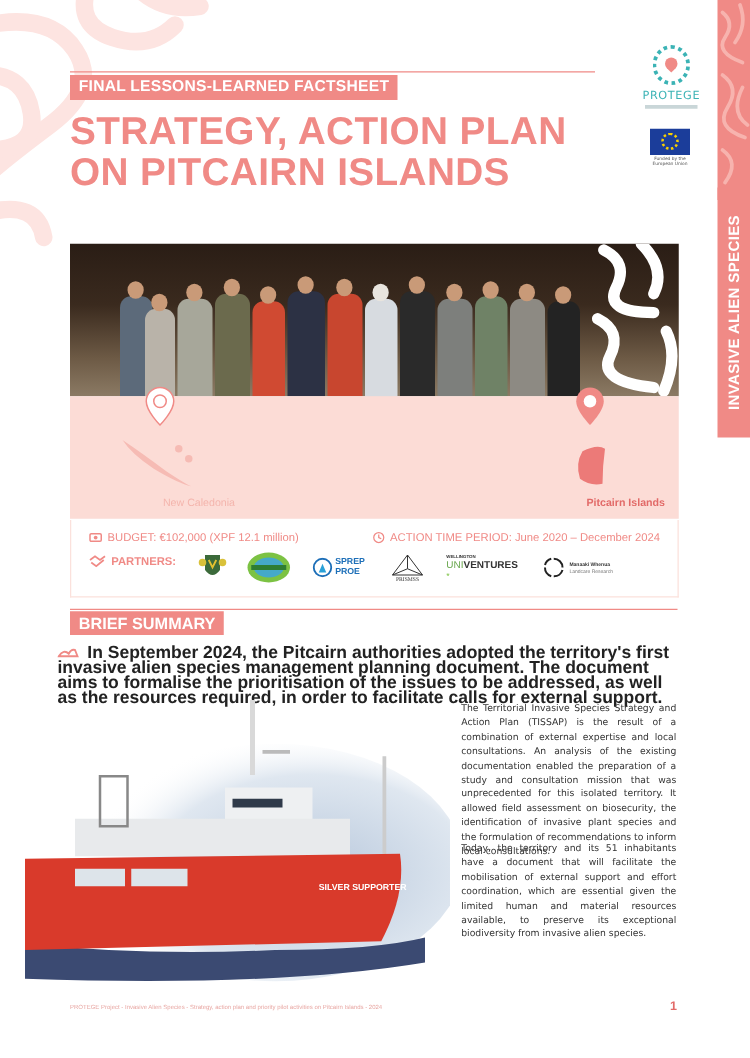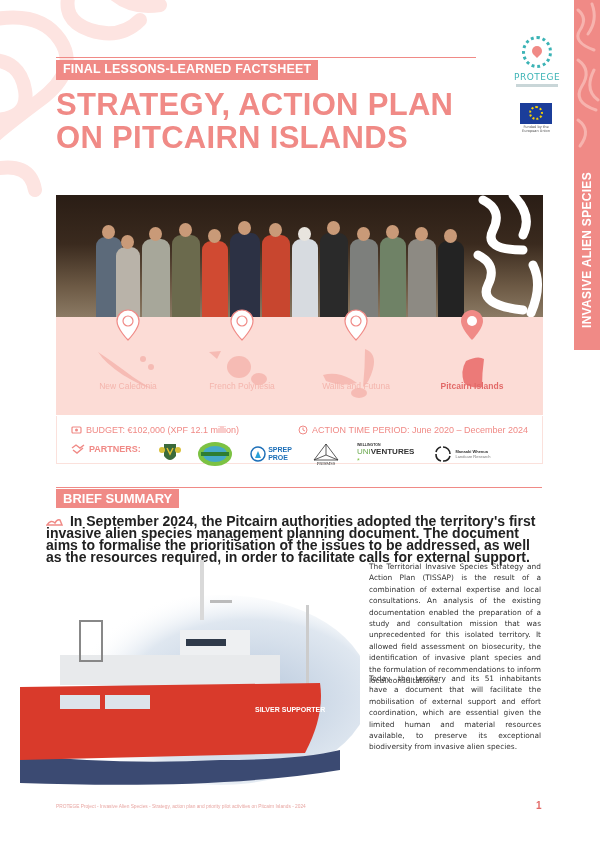--- a/index.html
+++ b/index.html
@@ -28,24 +28,24 @@
     background:linear-gradient(180deg,#2a1d15 0%,#3a2a1e 40%,#6d5a45 75%,#8b7a64 100%); }
   .photo .crowd { position:absolute; left:30px; right:80px; top:18px; bottom:0; }
   .person { position:absolute; bottom:0; border-radius:9px 9px 0 0; }
   .head { position:absolute; border-radius:50%; background:#c99a78; }
   .photo .wave { position:absolute; right:0; top:0; width:90px; height:122px; }
 
   .map-panel { position:absolute; left:56px; top:317px; width:487px; height:98px; background:#fcdcd6; }
   .map-item { position:absolute; top:0; width:120px; height:98px; }
   .map-item .pin-icon { position:absolute; left:50%; top:-8px; transform:translateX(-50%); }
   .map-item .island { position:absolute; left:50%; top:30px; transform:translateX(-50%); }
-  .map-item .label { position:absolute; left:0; width:120px; top:64px; text-align:center; font-size:8.5px; color:#f4b5ad; font-family:"Liberation Sans", sans-serif; }
+  .map-item .label { position:absolute; left:0; width:120px; top:80px; text-align:right; font-size:8.5px; color:#f4b5ad; font-family:"Liberation Sans", sans-serif; }
   .map-item.active .label { color:#e26a68; font-weight:bold; }
 
-  .info-panel { position:absolute; left:56px; top:416px; width:487px; height:48px; border:1px solid #fbe1dc; border-top:none; background:#fff;padding-left:39px; }
+  .info-panel { position:absolute; left:56px; top:416px; width:487px; height:62px; border:1px solid #fbe1dc; border-top:none; background:#fff;padding-left:39px; }
   .info-row { position:absolute; font-family:"Liberation Sans", sans-serif; font-size:9px; color:#f08a86; display:flex; align-items:center; gap:4px; }
   .budget { left:14px; top:9px; }
   .period { right:14px; top:9px; }
   .partners { left:14px; top:28px; font-weight:bold; }
   .logos { position:absolute; left:100px; top:24px; display:flex; align-items:center; gap:14px; }
   .plogo { height:28px; display:flex; align-items:center; justify-content:center; font-family:"Liberation Sans", sans-serif; }
 
   .summary-rule { position:absolute; left:56px; top:487px; width:486px; height:1px; background:#f08a86; }
   .summary-tag { position:absolute; left:56px; top:489px; height:19px; background:#f08a86; color:#fff; font-family:"Liberation Sans", sans-serif; font-weight:bold; font-size:13px; padding:2px 7px; }
   .lead { position:absolute; left:46px; top:515px; width:500px; font-family:"Liberation Sans", sans-serif; font-weight:bold; font-size:14px; line-height:12px; color:#222; }
@@ -165,44 +165,20 @@
         <path d="M12 1C6 1 1 6 1 12c0 8 11 19 11 19s11-11 11-19C23 6 18 1 12 1z" fill="#fff" stroke="#f08a86" stroke-width="1.2"></path>
         <circle cx="12" cy="12" r="5" fill="none" stroke="#f08a86" stroke-width="1.2"></circle>
       </svg>
     <svg class="island" width="70" height="45" viewBox="0 0 70 45">
         <path d="M5 5 Q20 15 40 30 Q55 40 60 42 Q50 40 30 28 Q12 16 5 5z" fill="#f6bbb4"></path>
         <circle cx="50" cy="12" r="3" fill="#f6bbb4"></circle>
         <circle cx="58" cy="20" r="3" fill="#f6bbb4"></circle>
       </svg>
     <div class="label">New Caledonia</div>
   </div>
-  <div class="map-item" style="left:126px;">
-    <svg class="pin-icon" width="24" height="32" viewBox="0 0 24 32">
-        <path d="M12 1C6 1 1 6 1 12c0 8 11 19 11 19s11-11 11-19C23 6 18 1 12 1z" fill="#fff" stroke="#f08a86" stroke-width="1.2"></path>
-        <circle cx="12" cy="12" r="5" fill="none" stroke="#f08a86" stroke-width="1.2"></circle>
-      </svg>
-    <svg class="island" width="70" height="45" viewBox="0 0 70 45">
-        <path d="M2 5 L14 4 L10 12z" fill="#f6bbb4"></path>
-        <ellipse cx="32" cy="20" rx="12" ry="11" fill="#f6bbb4"></ellipse>
-        <ellipse cx="52" cy="32" rx="8" ry="6" fill="#f6bbb4"></ellipse>
-      </svg>
-    <div class="label">French Polynesia</div>
-  </div>
-  <div class="map-item" style="left:240px;">
-    <svg class="pin-icon" width="24" height="32" viewBox="0 0 24 32">
-        <path d="M12 1C6 1 1 6 1 12c0 8 11 19 11 19s11-11 11-19C23 6 18 1 12 1z" fill="#fff" stroke="#f08a86" stroke-width="1.2"></path>
-        <circle cx="12" cy="12" r="5" fill="none" stroke="#f08a86" stroke-width="1.2"></circle>
-      </svg>
-    <svg class="island" width="70" height="55" viewBox="0 0 70 55">
-        <path d="M2 28 Q15 24 30 32 L36 36 Q20 40 5 34z" fill="#f6bbb4"></path>
-        <path d="M44 2 Q56 6 52 22 Q48 36 42 40 Q44 20 44 2z" fill="#f6bbb4"></path>
-        <ellipse cx="38" cy="46" rx="8" ry="5" fill="#f6bbb4"></ellipse>
-      </svg>
-    <div class="label">Wallis and Futuna</div>
-  </div>
   <div class="map-item active" style="left:356px;">
     <svg class="pin-icon" width="24" height="32" viewBox="0 0 24 32">
         <path d="M12 1C6 1 1 6 1 12c0 8 11 19 11 19s11-11 11-19C23 6 18 1 12 1z" fill="#f08a86"></path>
         <circle cx="12" cy="12" r="5" fill="#fff"></circle>
       </svg>
     <svg class="island" width="40" height="45" viewBox="0 0 40 45">
         <path d="M14 14 Q26 8 32 12 Q30 26 30 40 Q20 42 12 36 Q8 24 14 14z" fill="#ec7a78"></path>
       </svg>
     <div class="label">Pitcairn Islands</div>
   </div>

